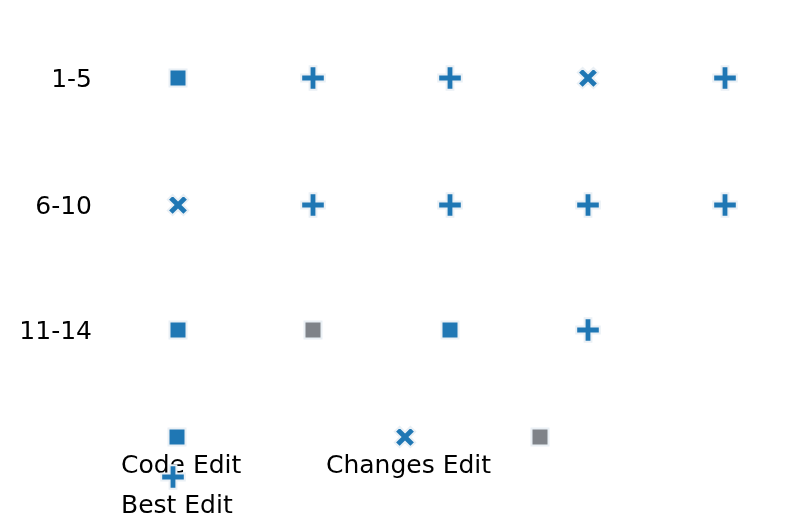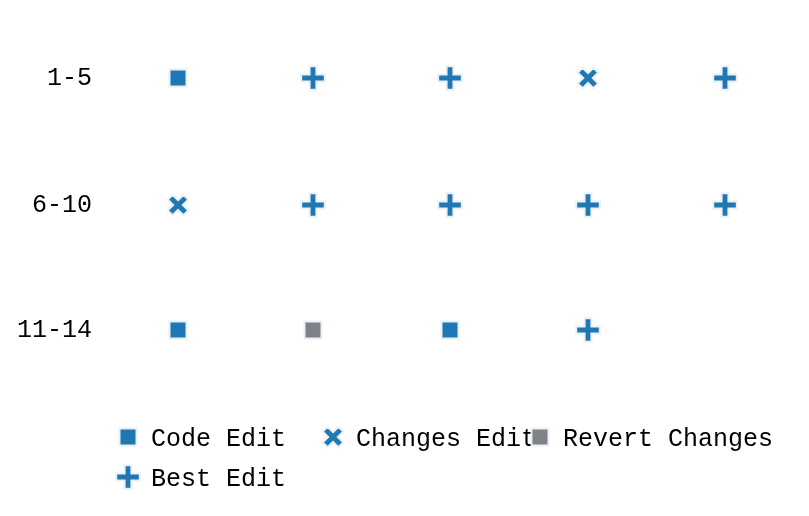--- a/index.html
+++ b/index.html
@@ -14,21 +14,20 @@
     overflow: hidden;
     font-family: "DejaVu Sans", sans-serif;
     color: #000000;
   }
 
   #figure {
     position: absolute;
     left: 0; top: 0;
     width: 809px;
     height: 453px;
-    font-family: Liberation Mono, monospace;
   }
 
   
   .row-label {
     position: absolute;
     right: 717px;             
     width: 200px;
     text-align: right;
     font-size: 25px;
     line-height: 25px;
@@ -49,23 +48,24 @@
   #legend {
     position: absolute;
     left: 0; top: 0;
     width: 809px;
     height: 516px;
     pointer-events: none;
   }
   .legend-entry {
     position: absolute;
     display: flex;
-    align-items: flex-end;
+    align-items: center;
     pointer-events: auto;
     white-space: nowrap;
+    flex-direction: column;
   }
   .legend-marker {
     width: 30px;
     height: 30px;
     flex: 0 0 30px;
     display: block;
   }
   .legend-marker svg { display: block; width: 30px; height: 30px; }
   .legend-text {
     font-size: 25px;
@@ -171,21 +171,20 @@
           </svg>
         </span>
         <span class="legend-text">Changes Edit</span>
       </div>
       <div class="legend-entry" style="left: 525px; top: 422px;">
         <span class="legend-marker">
           <svg viewBox="0 0 30 30" xmlns="http://www.w3.org/2000/svg">
             <rect x="6.5" y="6.5" width="17" height="17" fill="#7f8389" stroke="#eaf0f5" stroke-width="2"></rect>
           </svg>
         </span>
-        <span class="legend-text">Revert Changes</span>
       </div>
       <div class="legend-entry" style="left: 113px; top: 462px;">
         <span class="legend-marker">
           <svg viewBox="0 0 30 30" xmlns="http://www.w3.org/2000/svg">
             <path d="M 11.6 3.2 L 18.4 3.2 L 18.4 11.6 L 26.8 11.6 L 26.8 18.4 L 18.4 18.4 L 18.4 26.8 L 11.6 26.8 L 11.6 18.4 L 3.2 18.4 L 3.2 11.6 L 11.6 11.6 Z" fill="#1f77b4" stroke="#eaf0f5" stroke-width="2" stroke-linejoin="miter"></path>
           </svg>
         </span>
         <span class="legend-text">Best Edit</span>
       </div>
     </div>

